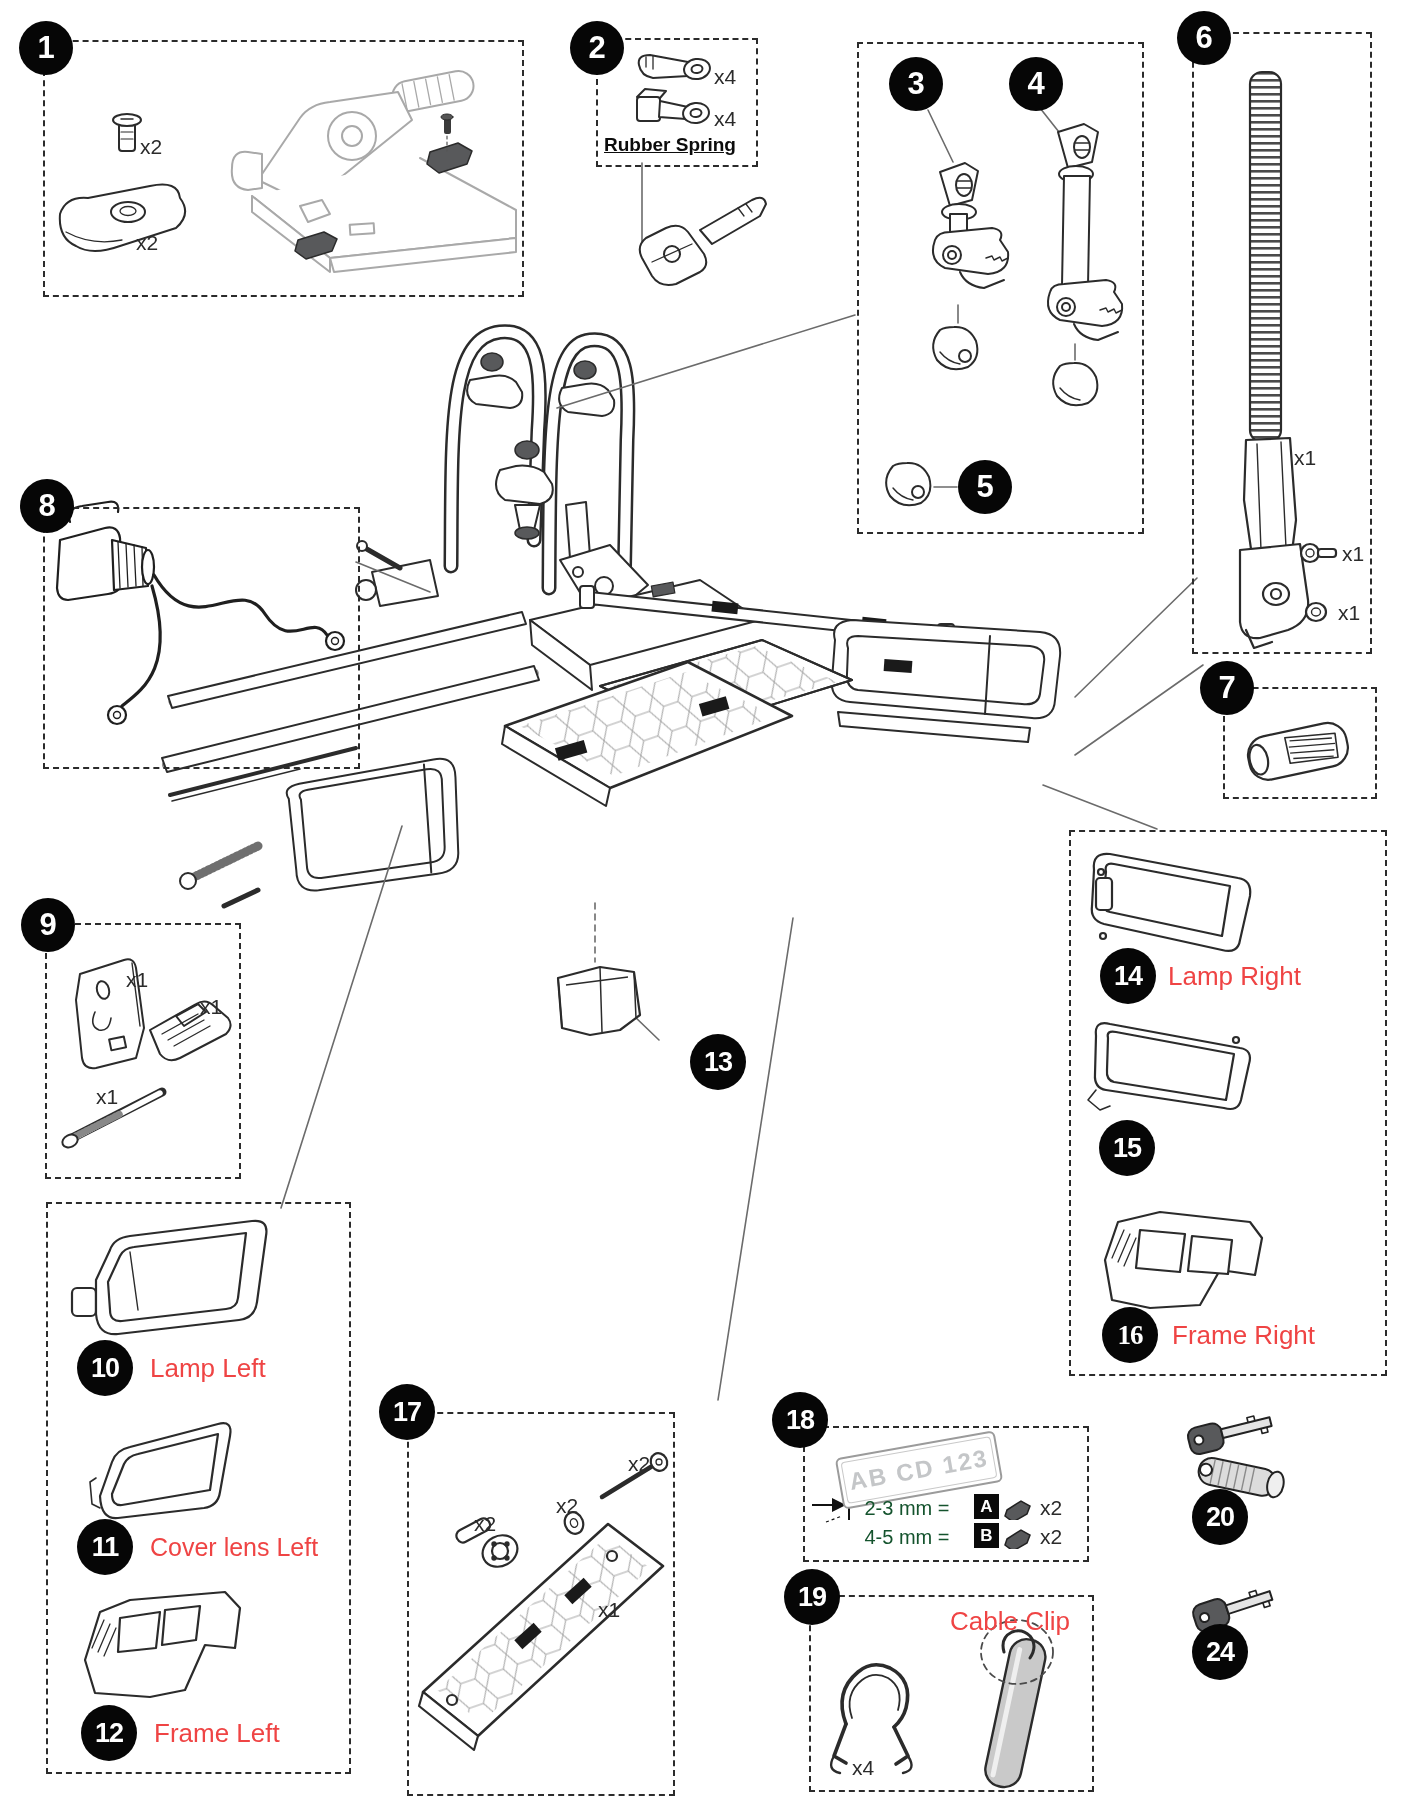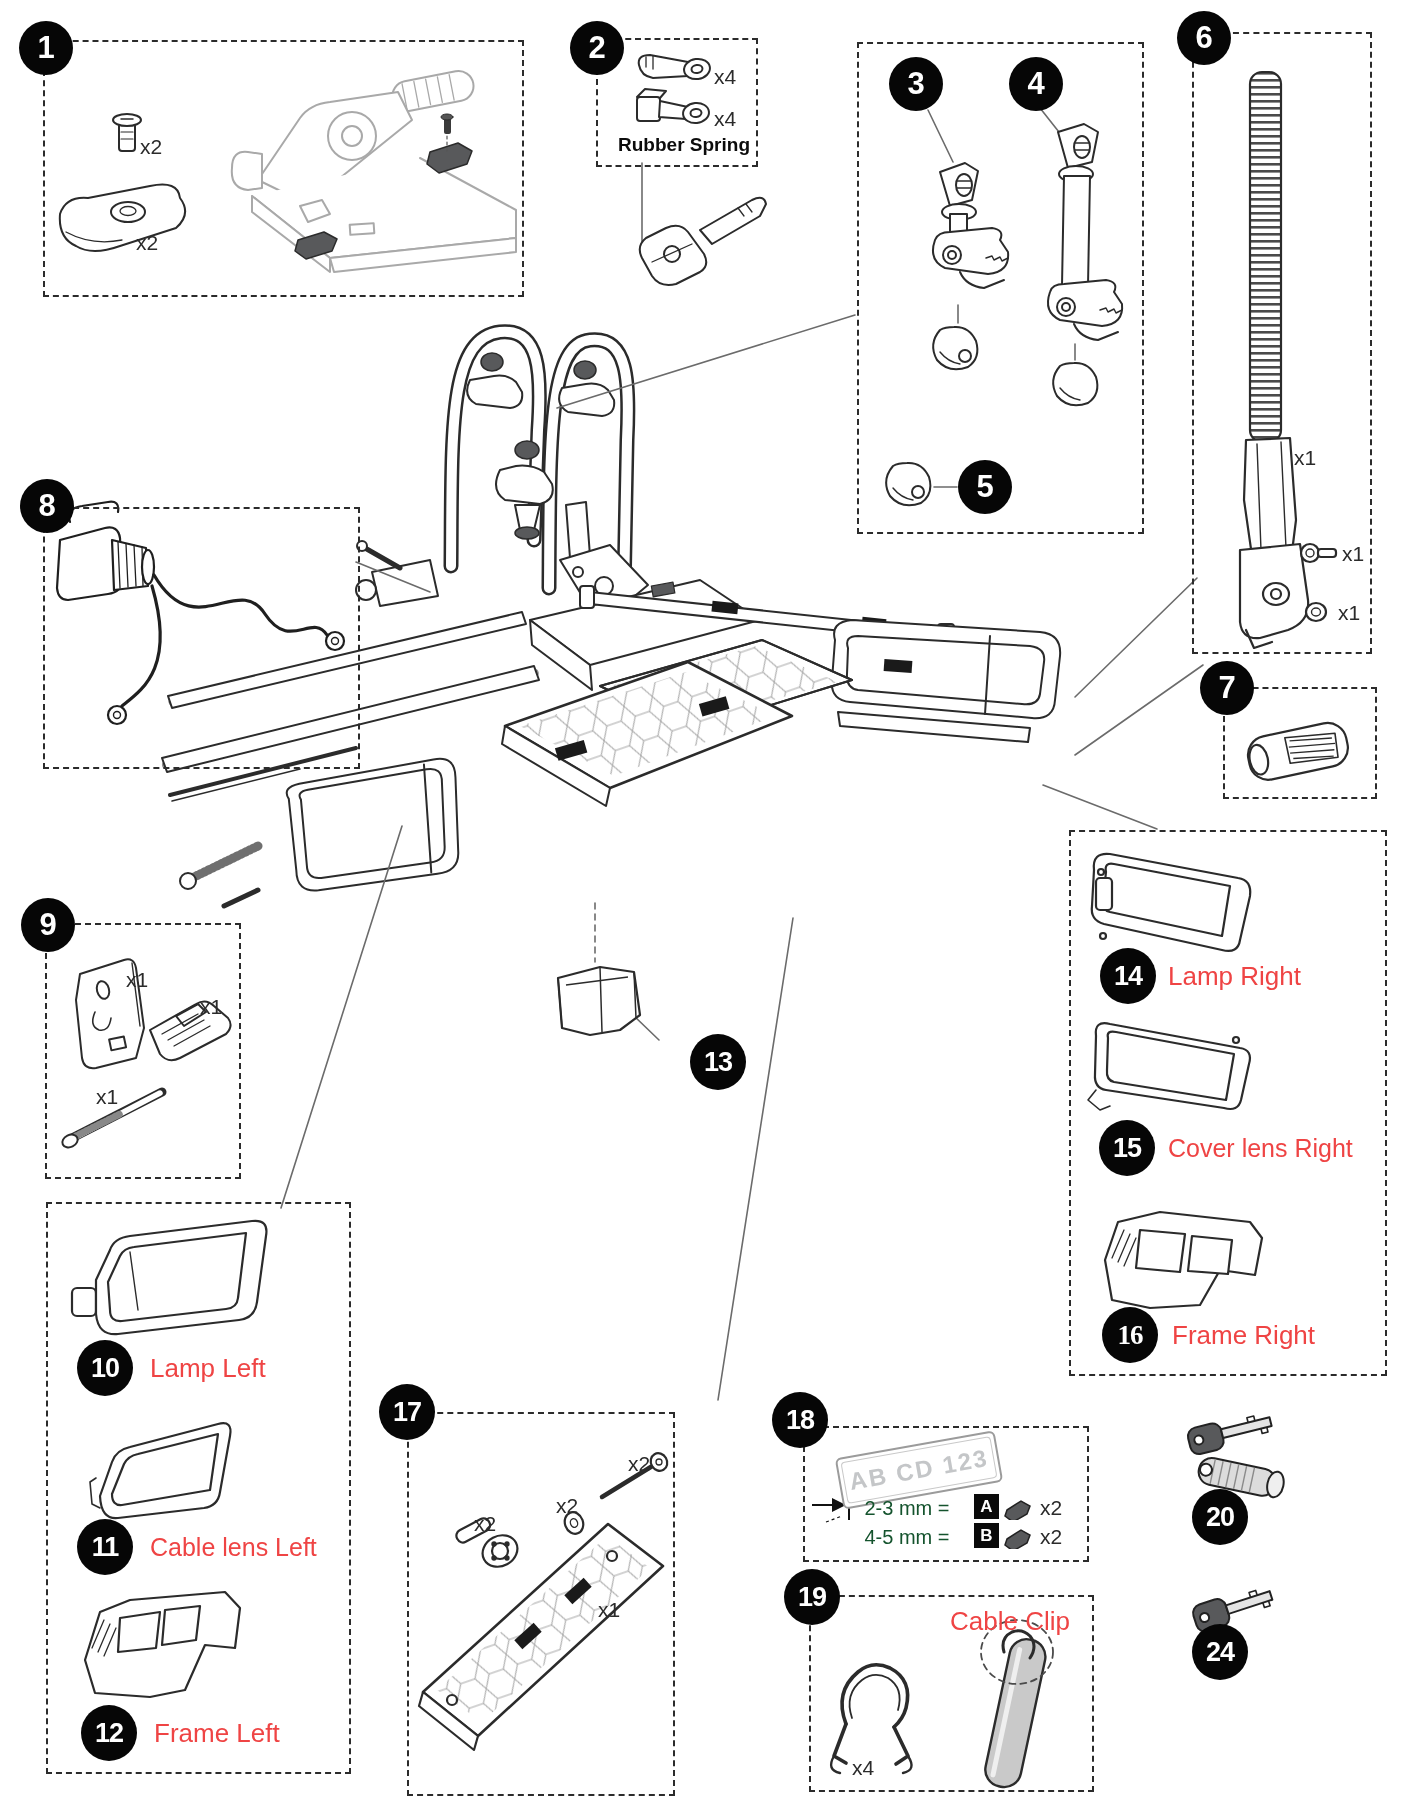--- a/index.html
+++ b/index.html
@@ -502,27 +502,26 @@
   <div class="callout c56" style="left:690px;top:1034px;">13</div>
   <div class="callout c56" style="left:1100px;top:948px;">14</div>
   <div class="callout c56" style="left:1099px;top:1120px;">15</div>
   <div class="callout c56" style="left:1102px;top:1307px;font-family:Liberation Serif, serif;">16</div>
   <div class="callout c56" style="left:379px;top:1384px;">17</div>
   <div class="callout c56" style="left:772px;top:1392px;">18</div>
   <div class="callout c56" style="left:784px;top:1569px;">19</div>
   <div class="callout c56" style="left:1192px;top:1489px;text-align:center;">20</div>
   <div class="callout c56" style="left:1192px;top:1624px;">24</div>
 
-  <div class="blbl" style="left:604px;top:134px;width:146px;text-align:right;">Rubber Spring</div>
+  <div class="blbl" style="left:604px;top:134px;width:146px;text-align:left;text-decoration:underline;">Rubber Spring</div>
 
   <div class="lbl" style="left:150px;top:1340px;">Lamp Left</div>
-  <div class="lbl" style="left:150px;top:1519px;font-size:25px;">Cable lens Left</div>
+  <div class="lbl" style="left:150px;top:1519px;font-size:25px;">Cover lens Left</div>
   <div class="lbl" style="left:154px;top:1705px;">Frame Left</div>
   <div class="lbl" style="left:1168px;top:948px;">Lamp Right</div>
-  <div class="lbl" style="left:1168px;top:1120px;font-size:25px;">Cover lens Right</div>
   <div class="lbl" style="left:1172px;top:1307px;">Frame Right</div>
   <div class="lbl" style="left:950px;top:1593px;">Cable Clip</div>
 
   <div class="qty" style="left:140px;top:135px;">x2</div>
   <div class="qty" style="left:136px;top:231px;">x2</div>
   <div class="qty" style="left:714px;top:65px;">x4</div>
   <div class="qty" style="left:714px;top:107px;">x4</div>
   <div class="qty" style="left:1294px;top:446px;">x1</div>
   <div class="qty" style="left:1342px;top:542px;">x1</div>
   <div class="qty" style="left:1338px;top:601px;">x1</div>

